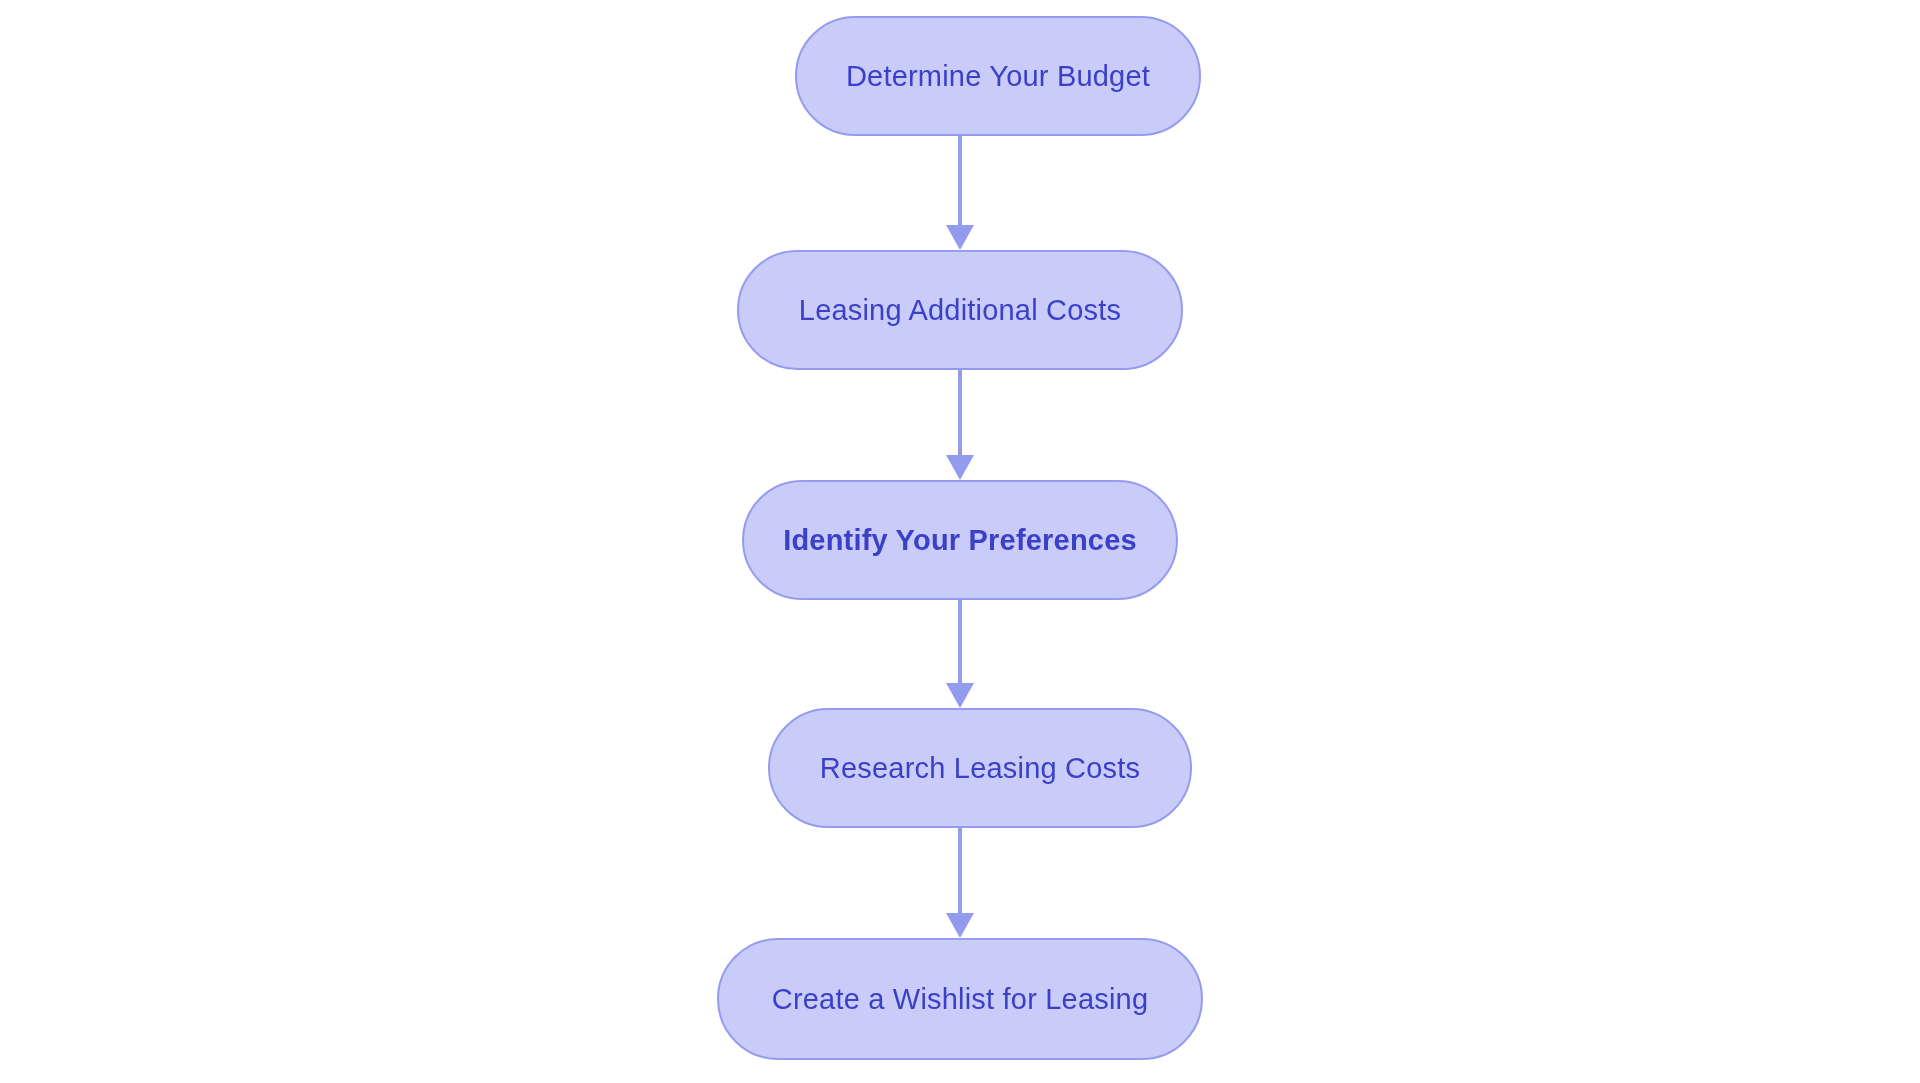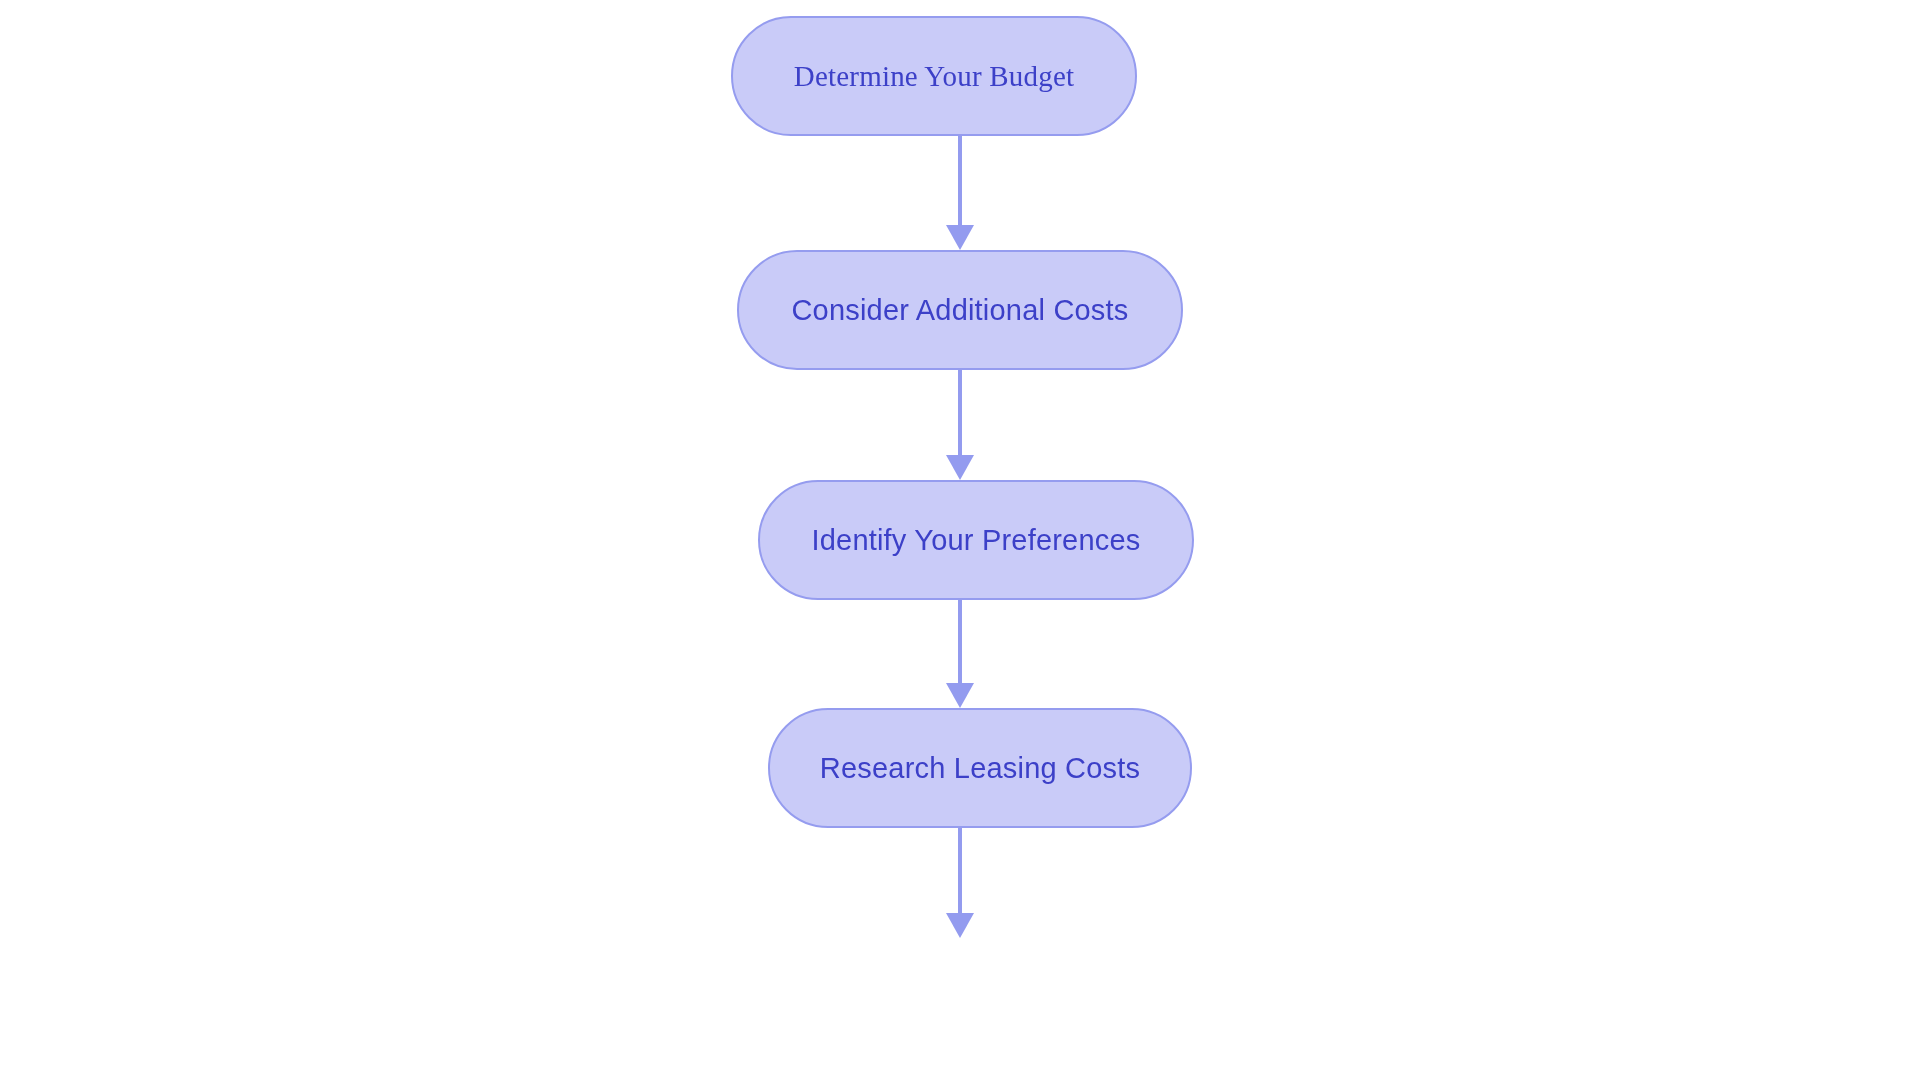--- a/index.html
+++ b/index.html
@@ -45,23 +45,23 @@
     background: var(--arrow, #939bef);
   }
   .connector .arrow-head {
     width: 0;
     height: 0;
     border-left: 14px solid transparent;
     border-right: 14px solid transparent;
     border-top: 25px solid var(--arrow, #939bef);
   }
   
-  #node-1 { top: 16px;  left: 731px; width: 406px; font-family: Liberation Serif, serif; }
+  #node-1 { top: 16px;  left: 795px; width: 406px; }
   #node-2 { top: 250px; left: 737px; width: 446px; }
-  #node-3 { top: 480px; left: 758px; width: 436px; }
+  #node-3 { top: 480px; left: 742px; width: 436px; font-weight: bold; }
   #node-4 { top: 708px; left: 768px; width: 424px; }
   #node-5 { top: 938px; left: 717px; width: 486px; height: 122px; border-radius: 61px; }
   #connector-1 { top: 136px; height: 114px; }
   #connector-2 { top: 370px; height: 110px; }
   #connector-3 { top: 600px; height: 108px; }
   #connector-4 { top: 828px; height: 110px; }
 </style>
 </head>
 <body>
 
@@ -70,21 +70,21 @@
   <div class="flow-node" id="node-1">
     <span class="node-label">Determine Your Budget</span>
   </div>
 
   <div class="connector" id="connector-1">
     <div class="arrow-line"></div>
     <div class="arrow-head"></div>
   </div>
 
   <div class="flow-node" id="node-2">
-    <span class="node-label">Consider Additional Costs</span>
+    <span class="node-label">Leasing Additional Costs</span>
   </div>
 
   <div class="connector" id="connector-2">
     <div class="arrow-line"></div>
     <div class="arrow-head"></div>
   </div>
 
   <div class="flow-node" id="node-3">
     <span class="node-label">Identify Your Preferences</span>
   </div>
@@ -96,14 +96,17 @@
 
   <div class="flow-node" id="node-4">
     <span class="node-label">Research Leasing Costs</span>
   </div>
 
   <div class="connector" id="connector-4">
     <div class="arrow-line"></div>
     <div class="arrow-head"></div>
   </div>
 
+  <div class="flow-node" id="node-5">
+    <span class="node-label">Create a Wishlist for Leasing</span>
+  </div>
 
 </div>
 
 </body></html>

